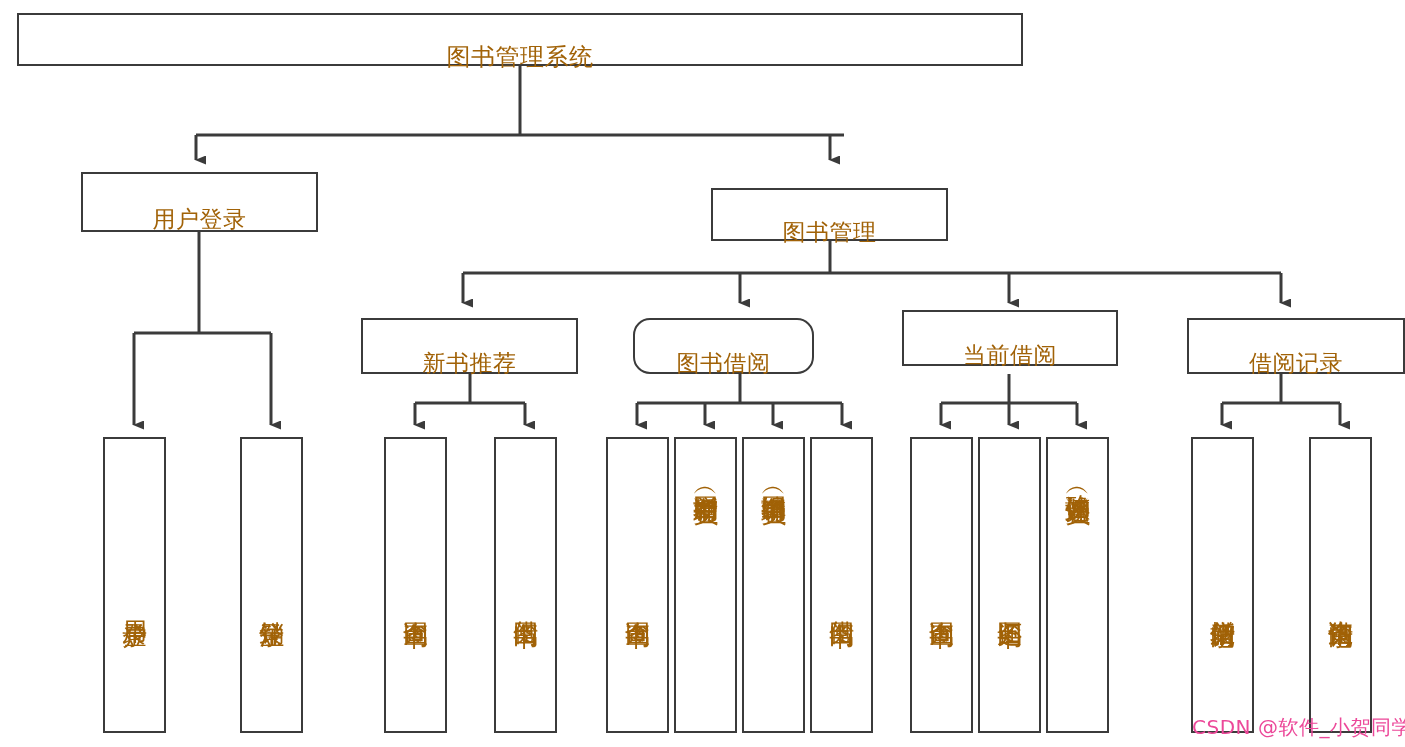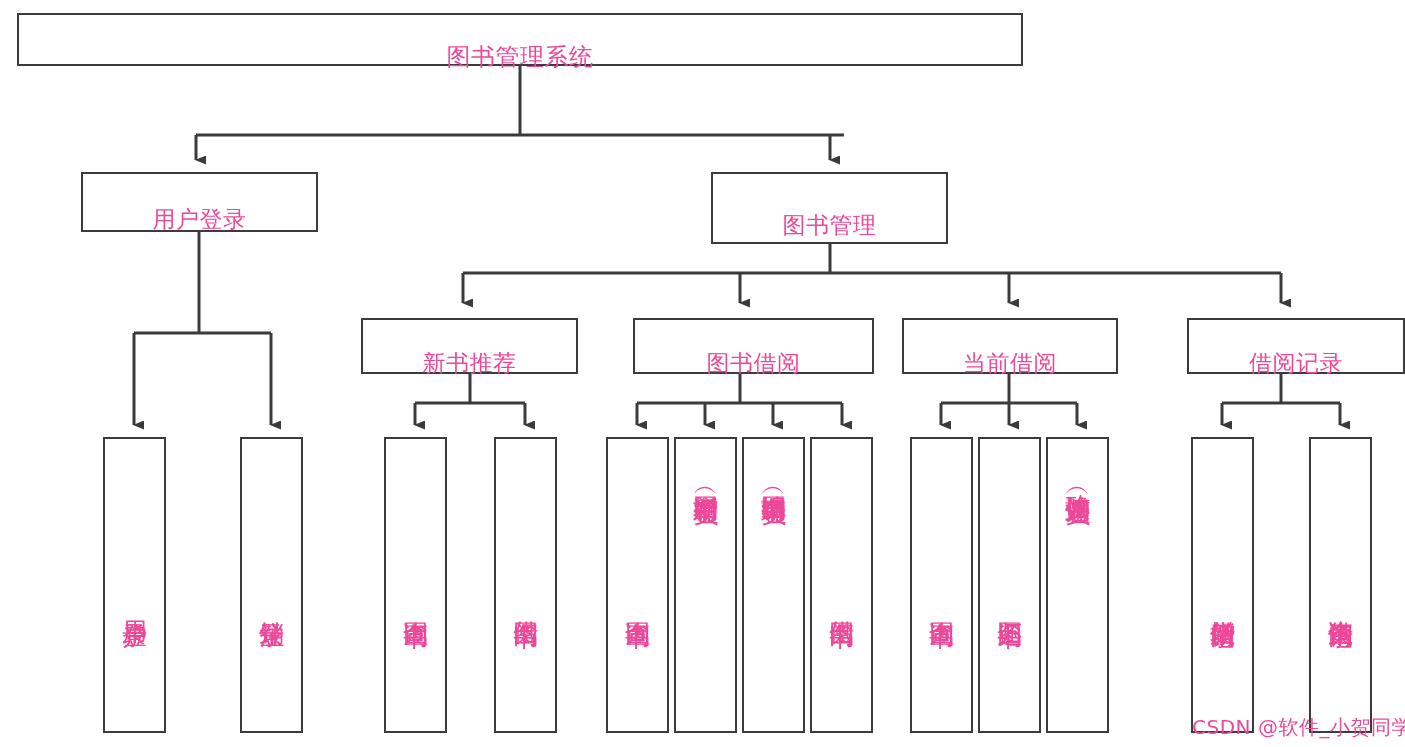--- a/index.html
+++ b/index.html
@@ -28,21 +28,21 @@
     position: absolute;
     box-sizing: border-box;
     border: 2.5px solid #3b3b3b;
     background: #ffffff;
     display: flex;
     align-items: center;
     justify-content: center;
     z-index: 2;
   }
   .node-label {
-    color: #ec4899;
+    color: #a16207;
     letter-spacing: 0.5px;
     white-space: nowrap;
     margin-top: 36px;
   }
   
   .node.horiz .node-label {
     font-size: 23px;
     line-height: 1.1;
   }
   .node.root .node-label {
@@ -132,31 +132,31 @@
     </g>
   </svg>
 
   <div class="node horiz root" style="left:17px; top:13px; width:1006px; height:53px;">
     <span class="node-label">图书管理系统</span>
   </div>
 
   <div class="node horiz" style="left:81px; top:172px; width:237px; height:60px;">
     <span class="node-label">用户登录</span>
   </div>
-  <div class="node horiz" style="left:711px; top:172px; width:237px; height:72px;">
+  <div class="node horiz" style="left:711px; top:188px; width:237px; height:53px;">
     <span class="node-label">图书管理</span>
   </div>
 
   <div class="node horiz" style="left:361px; top:318px; width:217px; height:56px;text-align:right;">
     <span class="node-label">新书推荐</span>
   </div>
-  <div class="node horiz" style="left:633px; top:318px; width:241px; height:56px;">
+  <div class="node horiz" style="left:633px; top:318px; width:181px; height:56px;border-radius:17px;">
     <span class="node-label">图书借阅</span>
   </div>
-  <div class="node horiz" style="left:902px; top:318px; width:216px; height:56px;">
+  <div class="node horiz" style="left:902px; top:310px; width:216px; height:56px;">
     <span class="node-label">当前借阅</span>
   </div>
   <div class="node horiz" style="left:1187px; top:318px; width:218px; height:56px;">
     <span class="node-label">借阅记录</span>
   </div>
 
   <div class="node vert centered" style="left:103px; top:437px; width:63px; height:296px;">
     <span class="node-label">用户登录</span>
   </div>
   <div class="node vert centered" style="left:240px; top:437px; width:63px; height:296px;">

